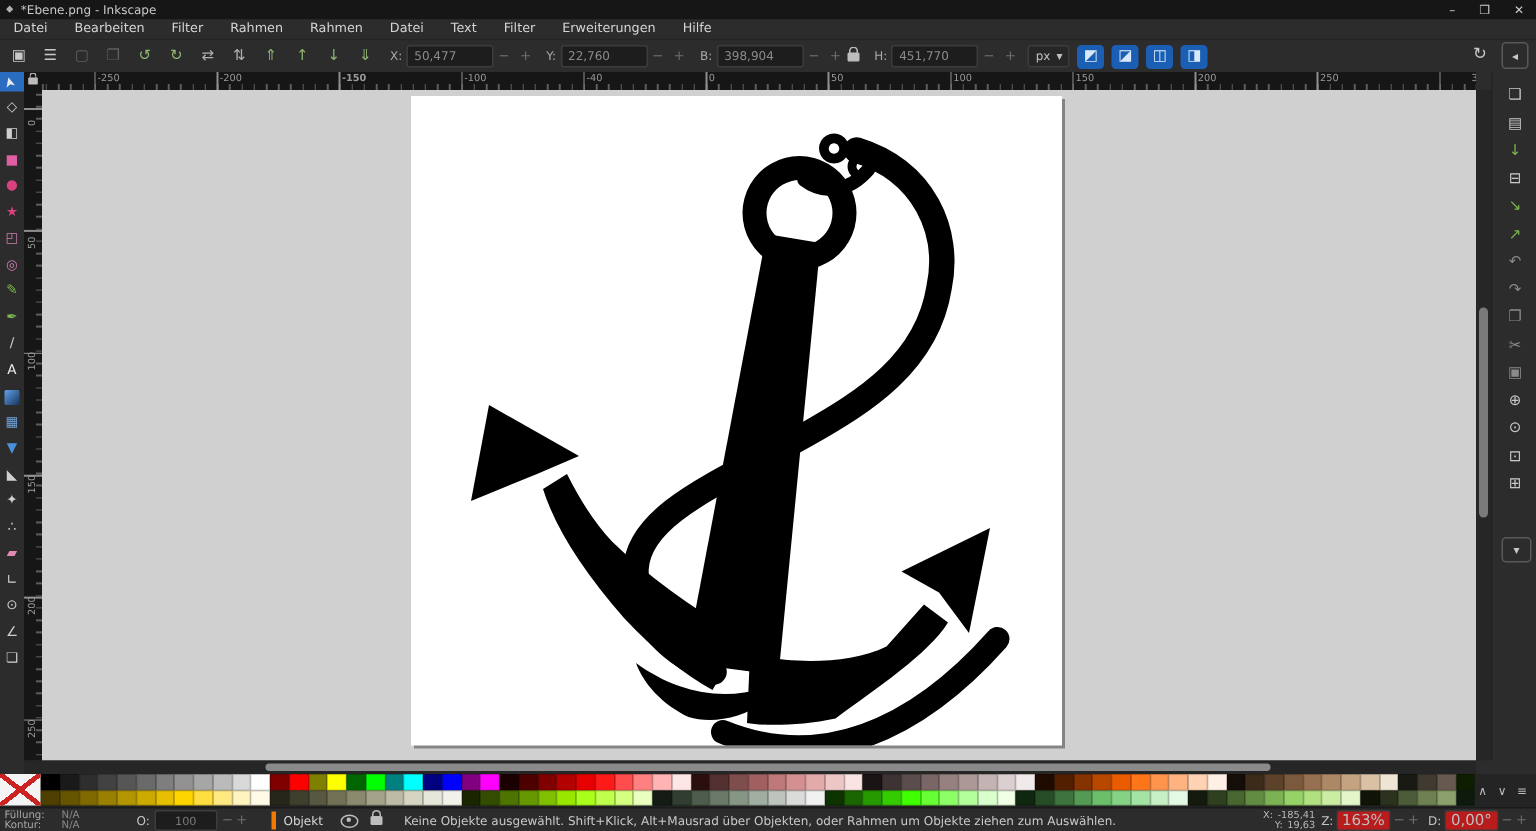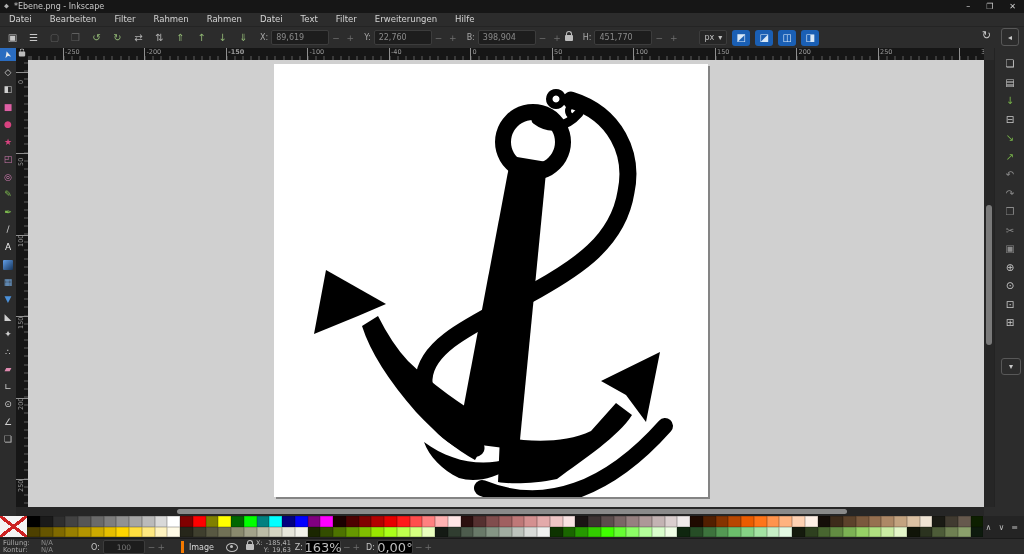--- a/index.html
+++ b/index.html
@@ -17,21 +17,21 @@
   
   .toolbar{position:absolute;left:0;top:27px;width:1024px;height:21px;background:#2c2c2c;
     border-bottom:1px solid #191919;display:flex;align-items:center;font-size:8px;color:#bdbdbd}
   .tbtn{width:17px;height:15px;margin-left:4px;display:flex;align-items:center;justify-content:center;
     font-size:10px;border-radius:2px}
   .fgrp{display:flex;align-items:center;margin-left:8px;gap:3px}
   .flabel{color:#a8a8a8;font-size:8px}
   .fbox{width:52px;height:13px;background:#1d1d1d;border:1px solid #3c3c3c;border-radius:2px;
     color:#8a8a8a;font-size:8px;display:flex;align-items:center;padding-left:4px}
   .spin{color:#6e6e6e;font-size:9px;letter-spacing:2px}
-  .unitbox{margin-left:20px;height:13px;background:#262626;border:1px solid #3c3c3c;border-radius:2px;
+  .unitbox{margin-left:6px;height:13px;background:#262626;border:1px solid #3c3c3c;border-radius:2px;
     color:#c0c0c0;font-size:8px;display:flex;align-items:center;gap:4px;padding:0 4px}
   .toggle{width:18px;height:16px;background:#1a5fb4;border-radius:3px;margin-left:5px;
     display:flex;align-items:center;justify-content:center;color:#d8e8f8;font-size:10px}
   .lockicon{width:8px;height:6px;background:#bdbdbd;border-radius:1px;position:relative;margin:0 2px}
   .lockicon::before{content:"";position:absolute;top:-4px;left:1px;width:4px;height:4px;
     border:1.5px solid #bdbdbd;border-bottom:none;border-radius:3px 3px 0 0}
   .snapicon{position:absolute;left:982px;top:29px;font-size:11px;color:#c8c8c8}
   .collapsebtn{position:absolute;left:1001px;top:28px;width:16px;height:16px;border:1px solid #585858;
     border-radius:3px;color:#c8c8c8;font-size:8px;display:flex;align-items:center;justify-content:center}
   
@@ -94,22 +94,22 @@
   .layerbar{width:3px;height:12px;background:#f57900;margin:0 5px 0 14px;flex:none}
   .layername{color:#d8d8d8;font-size:8px;flex:none}
   .eyeicon{width:10px;height:7px;border:1px solid #bdbdbd;border-radius:50%;position:relative;margin:0 6px 0 12px;flex:none}
   .eyeicon::after{content:"";position:absolute;left:3px;top:1.5px;width:3px;height:3px;background:#bdbdbd;border-radius:50%}
   .statusmsg{margin-left:12px;flex:1;white-space:nowrap;overflow:hidden;text-overflow:ellipsis;
     color:#c9c9c9;font-size:8px}
   .xyblock{flex:none;display:flex;flex-direction:column;font-size:6.5px;line-height:7px;
     color:#b8b8b8;text-align:right;margin-right:4px}
   .xyblock .r{display:flex;justify-content:flex-end;gap:3px}
   .zgrp{display:flex;align-items:center;gap:2px;flex:none;margin-right:4px}
-  .zbox{width:34px;height:12px;background:#000000;border:1px solid #3c3c3c;border-radius:2px;
-    color:#bdbdbd;font-size:13px;display:flex;align-items:center;justify-content:center}
+  .zbox{width:34px;height:12px;background:#b91c1c;border:1px solid #3c3c3c;border-radius:2px;
+    color:#bdbdbd;font-size:10px;display:flex;align-items:center;justify-content:center}
 </style>
 </head>
 <body>
 
 <div class="titlebar">
   <span class="appicon">⬥</span>
   <span>*Ebene.png - Inkscape</span>
   <div class="winbtns">
     <span>–</span>
     <span>❐</span>
@@ -138,21 +138,21 @@
     <div class="tbtn" style="color: rgb(143, 181, 115);">↺</div>
     <div class="tbtn" style="color: rgb(143, 181, 115);">↻</div>
     <div class="tbtn" style="color: rgb(176, 176, 176);">⇄</div>
     <div class="tbtn" style="color: rgb(176, 176, 176);">⇅</div>
     <div class="tbtn" style="color: rgb(143, 181, 115);">⇑</div>
     <div class="tbtn" style="color: rgb(143, 181, 115);">↑</div>
     <div class="tbtn" style="color: rgb(143, 181, 115);">↓</div>
     <div class="tbtn" style="color: rgb(143, 181, 115);">⇓</div>
     <div class="fgrp">
       <div class="flabel">X:</div>
-      <div class="fbox">89,619</div>
+      <div class="fbox">50,477</div>
       <div class="spin">− +</div>
     </div>
     <div class="fgrp">
       <div class="flabel">Y:</div>
       <div class="fbox">22,760</div>
       <div class="spin">− +</div>
     </div>
     <div class="fgrp">
       <div class="flabel">B:</div>
       <div class="fbox">398,904</div>
@@ -497,23 +497,24 @@
         <span class="lab">Kontur:</span>
         <span class="val">N/A</span>
       </div>
   </div>
   <div class="ogrp">
     <span>O:</span>
     <span class="obox">100</span>
     <span class="spin"><span>−</span><span>+</span></span>
   </div>
   <div class="layerbar"></div>
-  <span class="layername">Image</span>
+  <span class="layername">Objekt</span>
   <div class="eyeicon"></div>
   <div class="lockicon"></div>
+  <div class="statusmsg">Keine Objekte ausgewählt. Shift+Klick, Alt+Mausrad über Objekten, oder Rahmen um Objekte ziehen zum Auswählen.</div>
   <div class="xyblock">
     <div class="r">
         <span>X:</span>
         <span>-185,41</span>
       </div>
     <div class="r">
         <span>Y:</span>
         <span>19,63</span>
       </div>
   </div>

